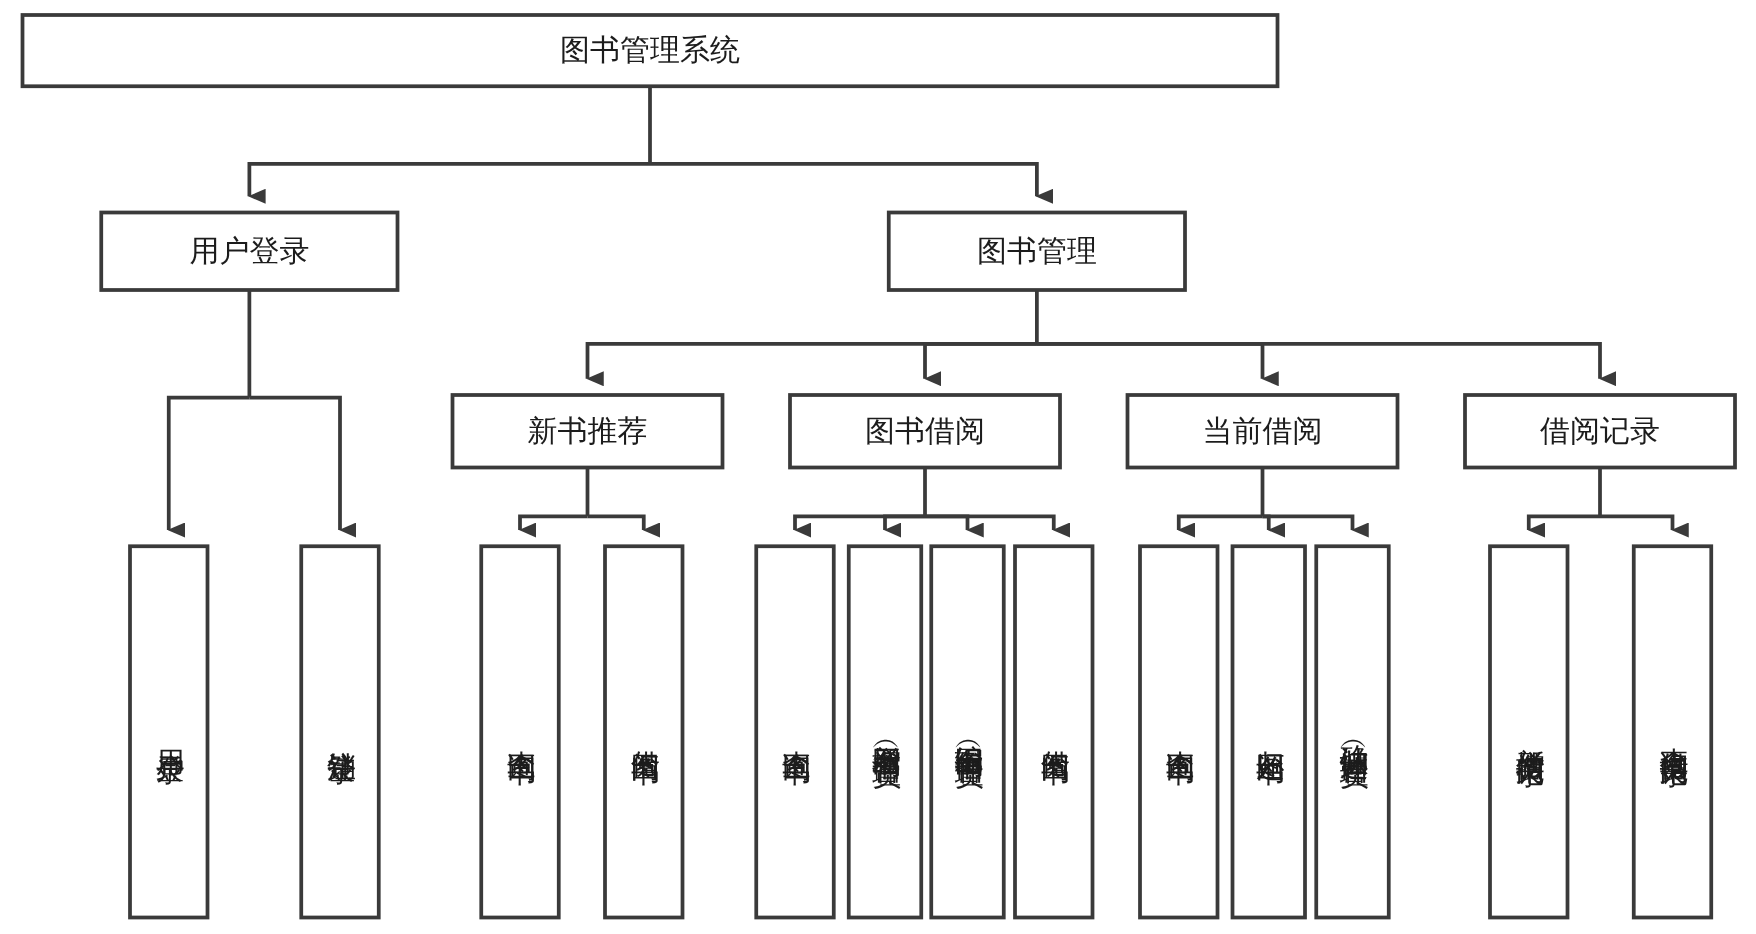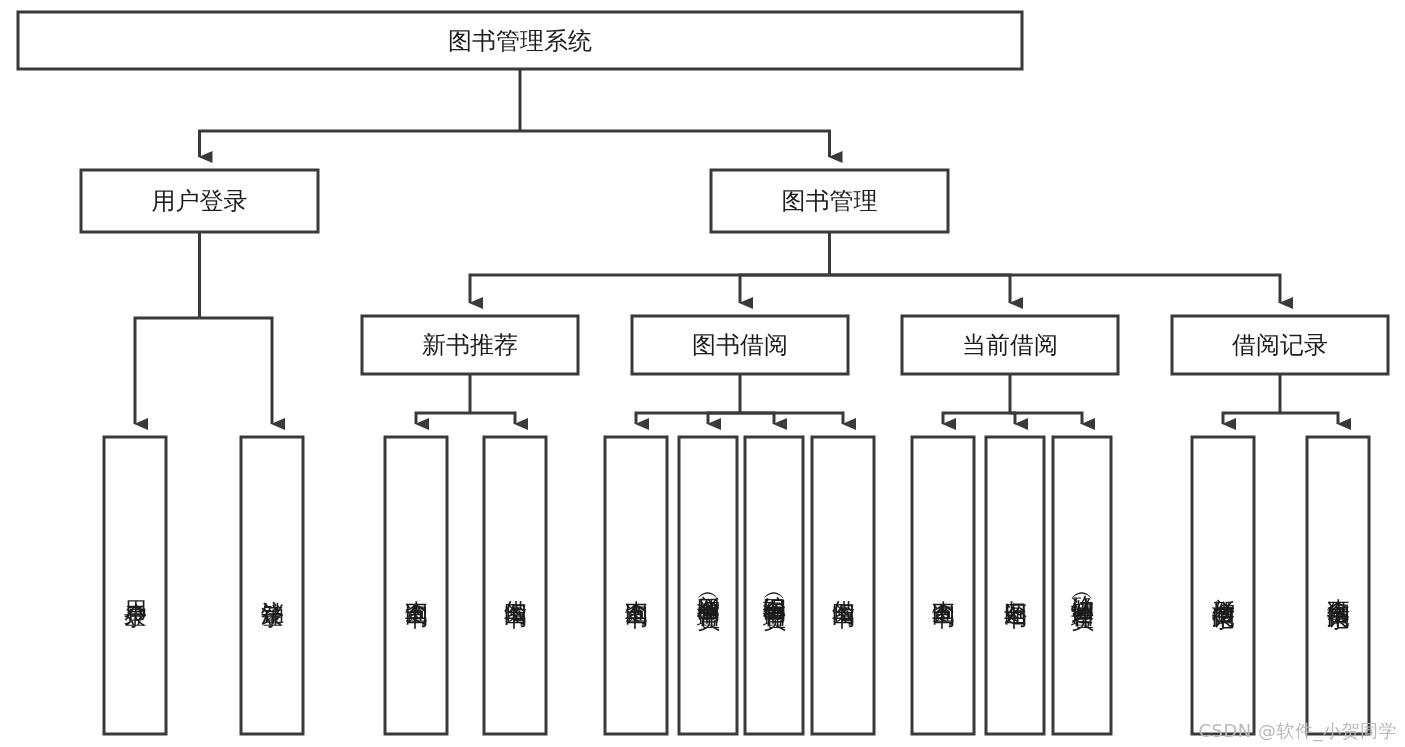--- a/index.html
+++ b/index.html
@@ -154,14 +154,13 @@
       <div class="leaf-label" style="left: 679px; top: 443px; width: 58px; height: 285px; display: flex; align-items: center; justify-content: center;">新增图书（管理员）</div>
       <div class="leaf-label" style="left: 745px; top: 443px; width: 58px; height: 285px; display: flex; align-items: center; justify-content: center;">编辑图书（管理员）</div>
       <div class="leaf-label" style="left: 812px; top: 443px; width: 62px; height: 285px; display: flex; align-items: center; justify-content: center;">借阅图书</div>
       <div class="leaf-label" style="left: 912px; top: 443px; width: 62px; height: 285px; display: flex; align-items: center; justify-content: center;">查询图书</div>
       <div class="leaf-label" style="left: 986px; top: 443px; width: 58px; height: 285px; display: flex; align-items: center; justify-content: center;">归还图书</div>
       <div class="leaf-label" style="left: 1053px; top: 443px; width: 58px; height: 285px; display: flex; align-items: center; justify-content: center;">确认归还（管理员）</div>
       <div class="leaf-label" style="left: 1192px; top: 443px; width: 62px; height: 285px; display: flex; align-items: center; justify-content: center;">新增借阅记录</div>
       <div class="leaf-label" style="left: 1307px; top: 443px; width: 62px; height: 285px; display: flex; align-items: center; justify-content: center;">查询借阅记录</div>
     </div>
 
-  <div class="watermark">CSDN @软件_小贺同学</div>
 </div>
 
 </body></html>

